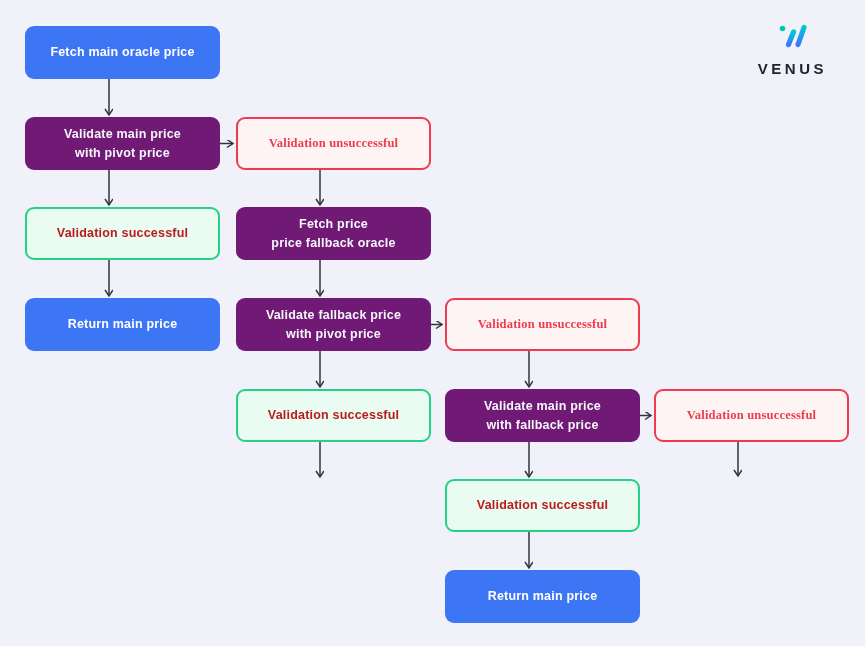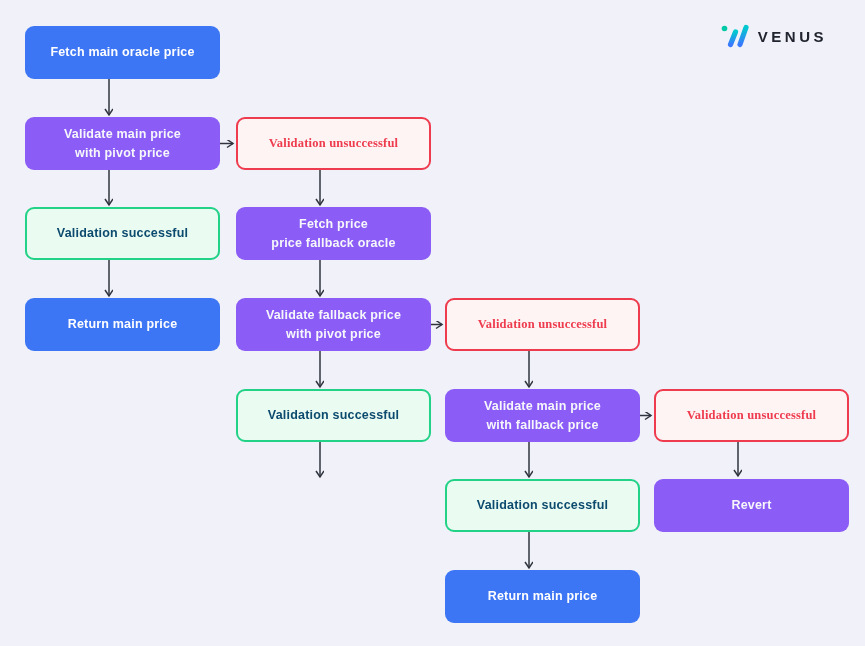--- a/index.html
+++ b/index.html
@@ -24,23 +24,23 @@
     display: flex; align-items: center; justify-content: center;
     text-align: center;
     font-size: 12.5px;
     font-weight: 600;
     letter-spacing: 0.2px;
     line-height: 1.45;
     white-space: pre-line;
     z-index: 2;
   }
   .node--primary { background: #3D76F4; color: #FFFFFF; }
-  .node--dark    { background: #8b5cf6; color: #F6F7FB; }
+  .node--dark    { background: #701a75; color: #F6F7FB; }
   .node--danger  { background: #FEF4F4; color: #EE3B4D; border: 2px solid #EE3B4D; font-family: Liberation Serif, serif; }
-  .node--success { background: #EAFBF2; color: #0c4a6e; border: 2px solid #22D286; }
+  .node--success { background: #EAFBF2; color: #b91c1c; border: 2px solid #22D286; }
 
   
   .c1 { left: 25px; }  .c2 { left: 236px; } .c3 { left: 445px; } .c4 { left: 654px; }
   .r1 { top: 26px; }   .r2 { top: 117px; }  .r3 { top: 207px; }
   .r4 { top: 298px; }  .r5 { top: 389px; }  .r6 { top: 479px; }  .r7 { top: 570px; }
 
   
   .edges {
     position: absolute; left: 0; top: 0;
     width: 865px; height: 646px;
@@ -48,20 +48,21 @@
     pointer-events: none;
   }
   .edges line { stroke: #30343E; stroke-width: 1.5; }
 
   
   .logo {
     position: absolute;
     top: 21px; right: 38px;
     display: flex; align-items: center; gap: 9px;
     z-index: 3;
+    flex-direction: column;
   }
   .logo-text {
     font-size: 15px;
     font-weight: 700;
     letter-spacing: 3.5px;
     color: #21242E;
   }
 </style>
 </head>
 <body>
@@ -99,21 +100,20 @@
 price fallback oracle</div>
   <div class="node node--primary c1 r4">Return main price</div>
   <div class="node node--dark    c2 r4">Validate fallback price
 with pivot price</div>
   <div class="node node--danger  c3 r4">Validation unsuccessful</div>
   <div class="node node--success c2 r5">Validation successful</div>
   <div class="node node--dark    c3 r5">Validate main price
 with fallback price</div>
   <div class="node node--danger  c4 r5">Validation unsuccessful</div>
   <div class="node node--success c3 r6">Validation successful</div>
-  <div class="node node--dark    c4 r6">Revert</div>
   <div class="node node--primary c3 r7">Return main price</div>
 
   <div class="logo">
     <svg width="30" height="30" viewBox="0 0 30 30">
       <defs>
         <linearGradient id="vgrad" x1="0" y1="0" x2="0" y2="1">
           <stop offset="0" stop-color="#00C9CF"></stop>
           <stop offset="1" stop-color="#3A78FF"></stop>
         </linearGradient>
       </defs>

